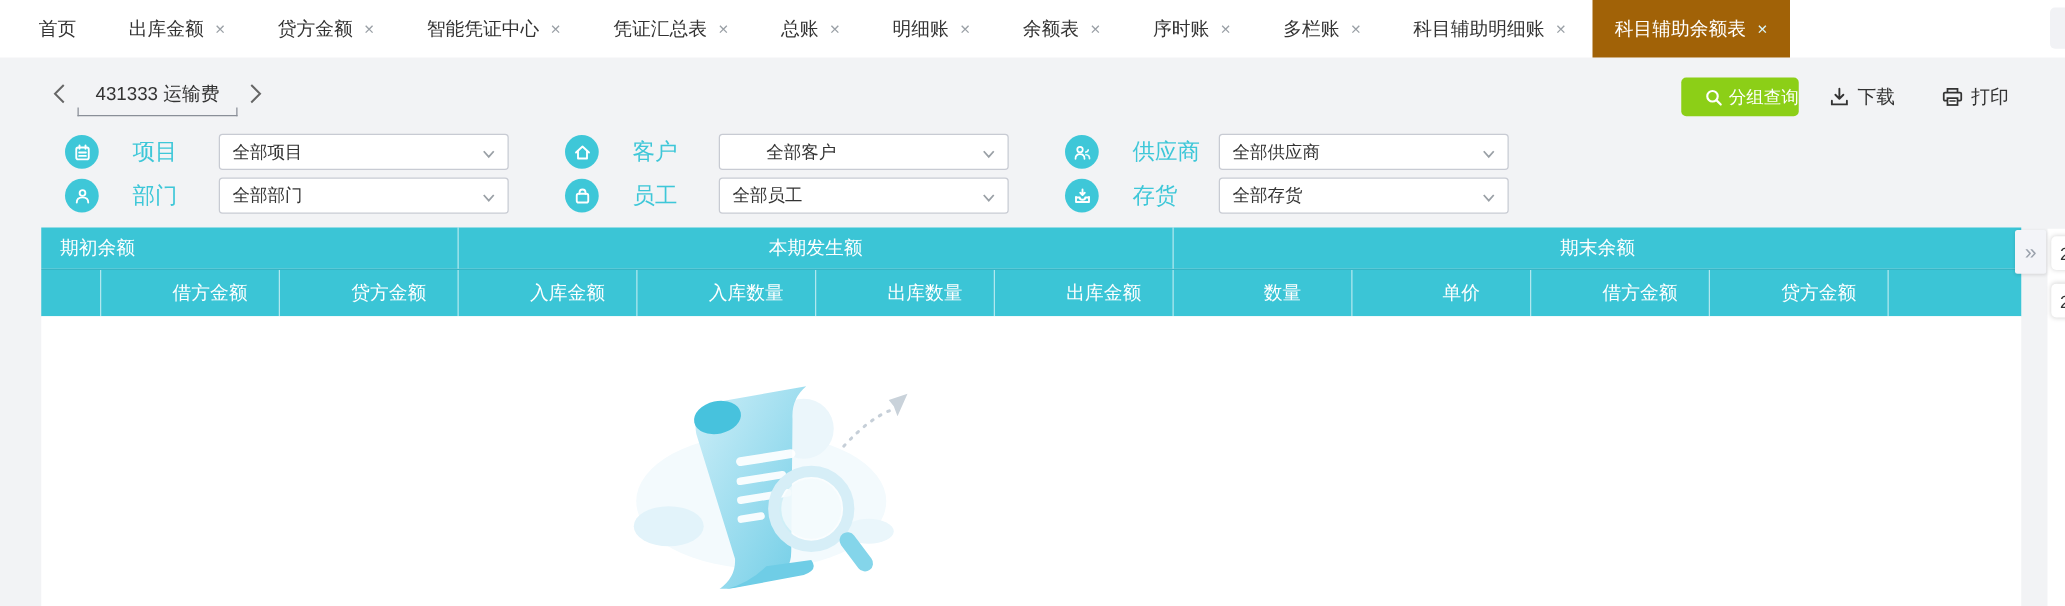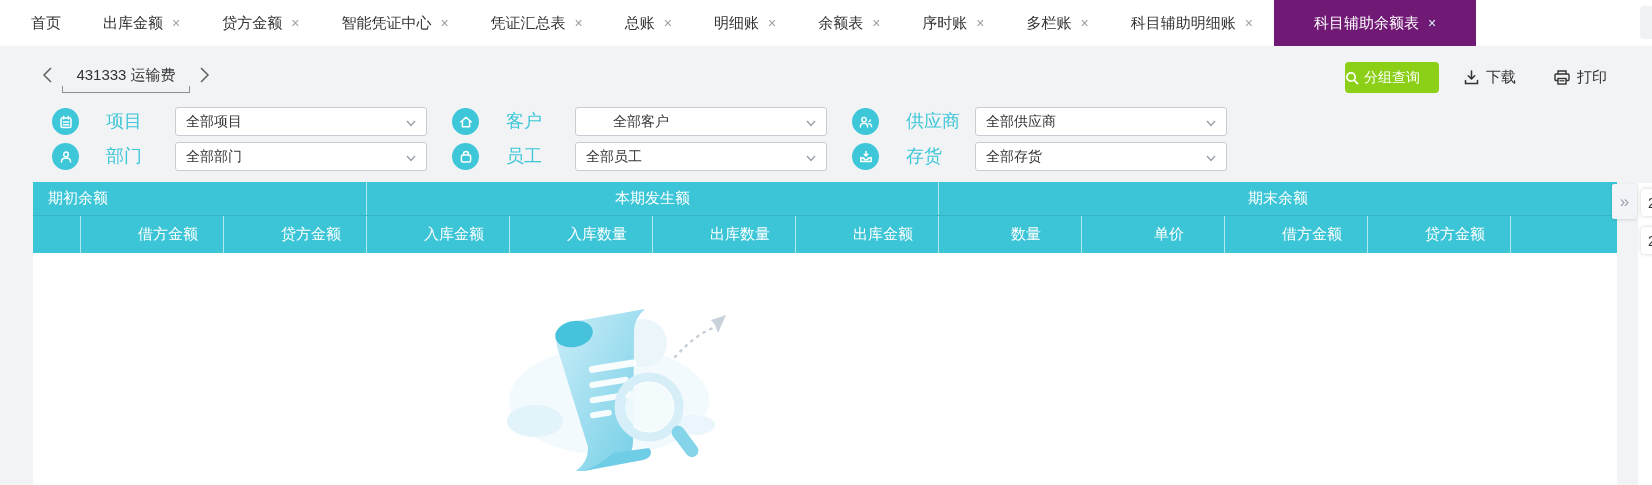--- a/index.html
+++ b/index.html
@@ -5,46 +5,46 @@
   * { margin:0; padding:0; box-sizing:border-box; }
   body { font-family:"Liberation Sans","DejaVu Sans",sans-serif; }
   #screen{ position:relative; width:1652px; height:485px; background:#f2f3f5; overflow:hidden; }
 
   
   .tabbar{ position:absolute; left:0; top:0; width:1652px; height:46px; background:#ffffff;
            display:flex; align-items:stretch; padding-left:10px; }
   .tab{ display:flex; align-items:center; padding:0 21px; font-size:15px; color:#333;
         cursor:pointer; white-space:nowrap; }
   .tab .x{ margin-left:9px; color:#9aa0a6; font-size:14px; line-height:1; }
-  .tab.active{ background:#701a75; color:#ffffff; padding:0 40px;justify-content:flex-end; }
+  .tab.active{ background:#a16207; color:#ffffff; padding:0 18px;justify-content:flex-end; }
   .tab.active .x{ color:#d9f5f9; }
   .tab-overflow-chip{ position:absolute; right:-10px; top:6px; width:22px; height:33px;
         background:#f1f2f5; border-radius:4px; }
 
   
   .toolbar{ position:absolute; left:0; top:46px; width:1652px; height:60px; }
   .nav-arrow{ position:absolute; top:20px; width:16px; height:18px; cursor:pointer; color:#666; }
   .crumb-text{ position:absolute; left:66px; top:20px; width:120px; text-align:center;
         font-size:15px; color:#333; }
   .crumb-underline{ position:absolute; left:62px; top:40px; width:128px; height:7px;
         border-left:1px solid #8a8f98; border-right:1px solid #8a8f98; border-bottom:1px solid #8a8f98; }
   .btn-group-query{ position:absolute; left:1345px; top:16px; width:94px; height:31px;
         background:#8ccf17; border:none; border-radius:4px; color:#fff; font-size:14px;
-        display:flex; align-items:center; justify-content:flex-start; gap:5px; cursor:pointer; }
+        display:flex; align-items:center; justify-content:flex-end; gap:5px; cursor:pointer; }
   .tool-link{ position:absolute; top:16px; height:31px; display:flex; align-items:center; gap:6px;
         font-size:15px; color:#333; cursor:pointer; }
   .tool-download{ left:1463px; }
   .tool-print{ left:1553px; }
 
   
   .filter-item{ position:absolute; height:29px; }
   .ficon{ position:absolute; width:27px; height:27px; border-radius:50%; background:#3ec7d8;
         display:flex; align-items:center; justify-content:center; }
   .flabel{ position:absolute; font-size:18px; color:#3ec7d8; line-height:27px; white-space:nowrap;margin-left:16px; }
-  .fselect{ position:absolute; width:252px; height:29px; background:#fff; border:1px solid #c8cbd3;
+  .fselect{ position:absolute; width:232px; height:29px; background:#fff; border:1px solid #c8cbd3;
         border-radius:3px; display:flex; align-items:center; padding:0 28px 0 10px;
         font-size:14px; color:#333; cursor:pointer; }
   .fselect .chev{ position:absolute; right:9px; top:9px; color:#9aa0a6; }
 
   
   .tbl-header{ position:absolute; left:33px; top:182px; width:1584px; }
   .grow{ display:flex; height:33px; background:#3bc5d6; color:#fff; font-size:15px; }
   .grow .gcell{ display:flex; align-items:center; }
   .g0{ width:333px; padding-left:15px; }
   .g1{ width:572px; justify-content:center; border-left:1px solid rgba(255,255,255,.6); }

